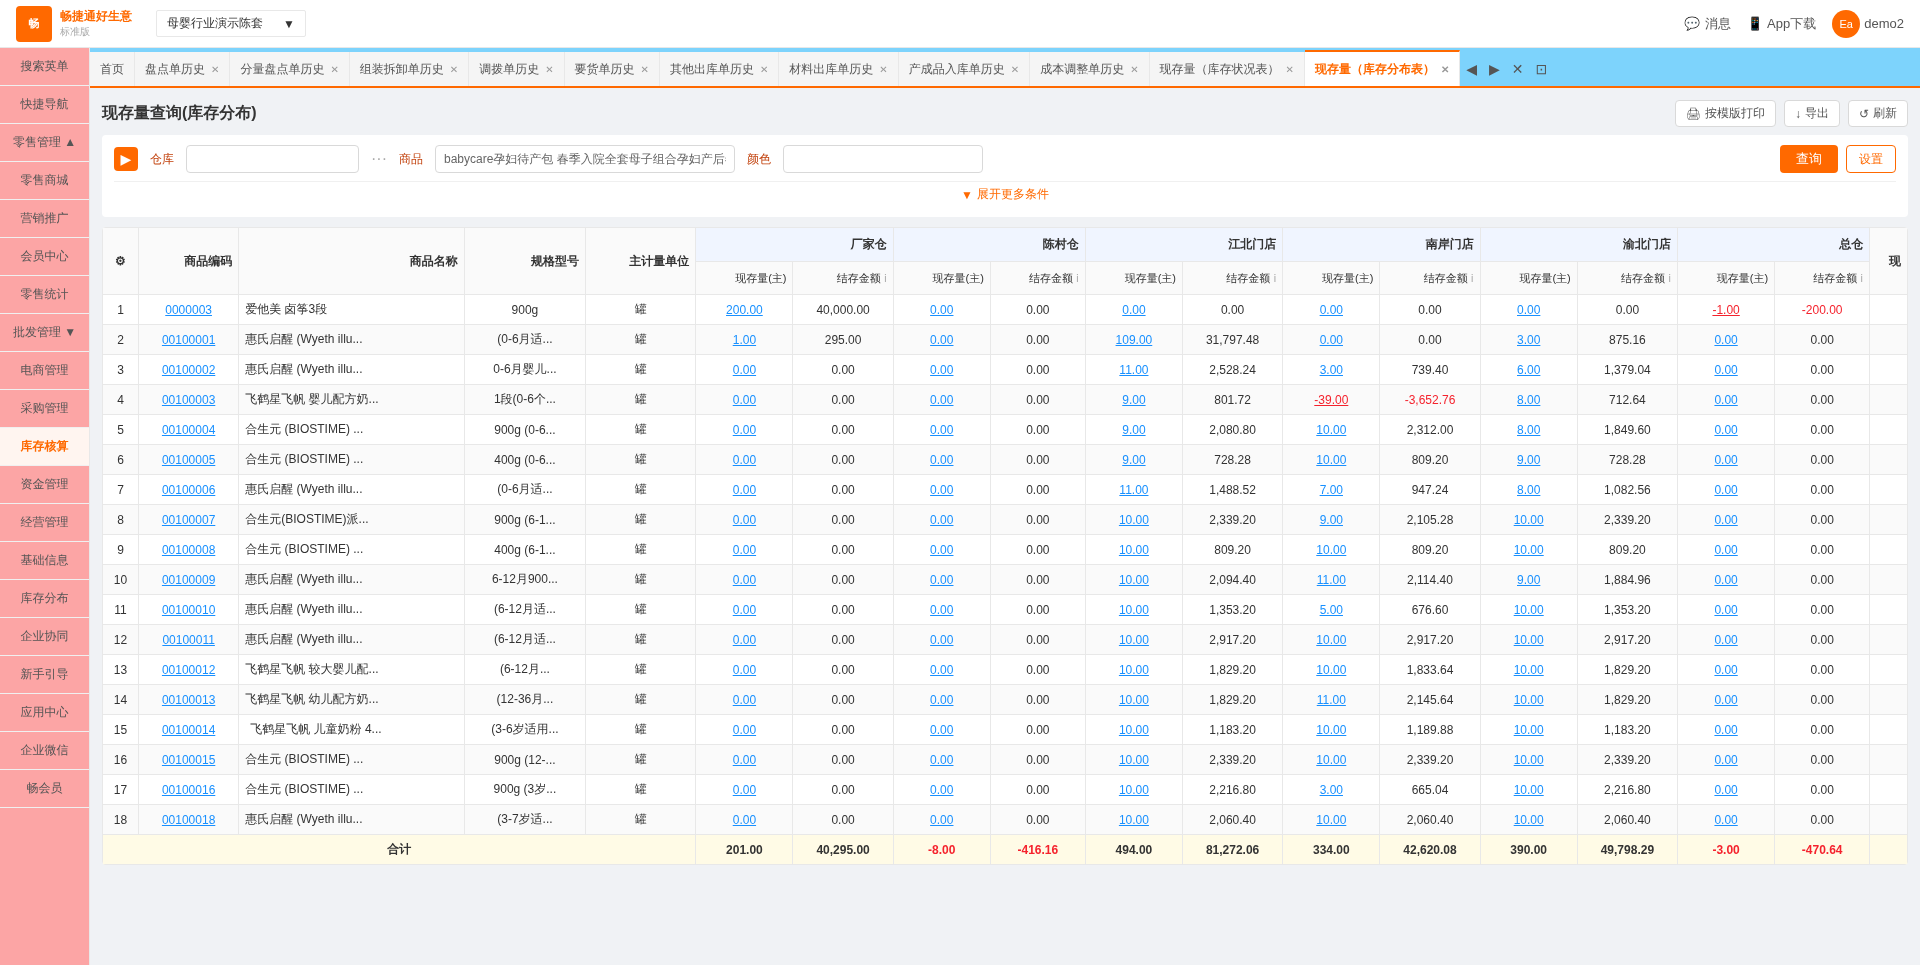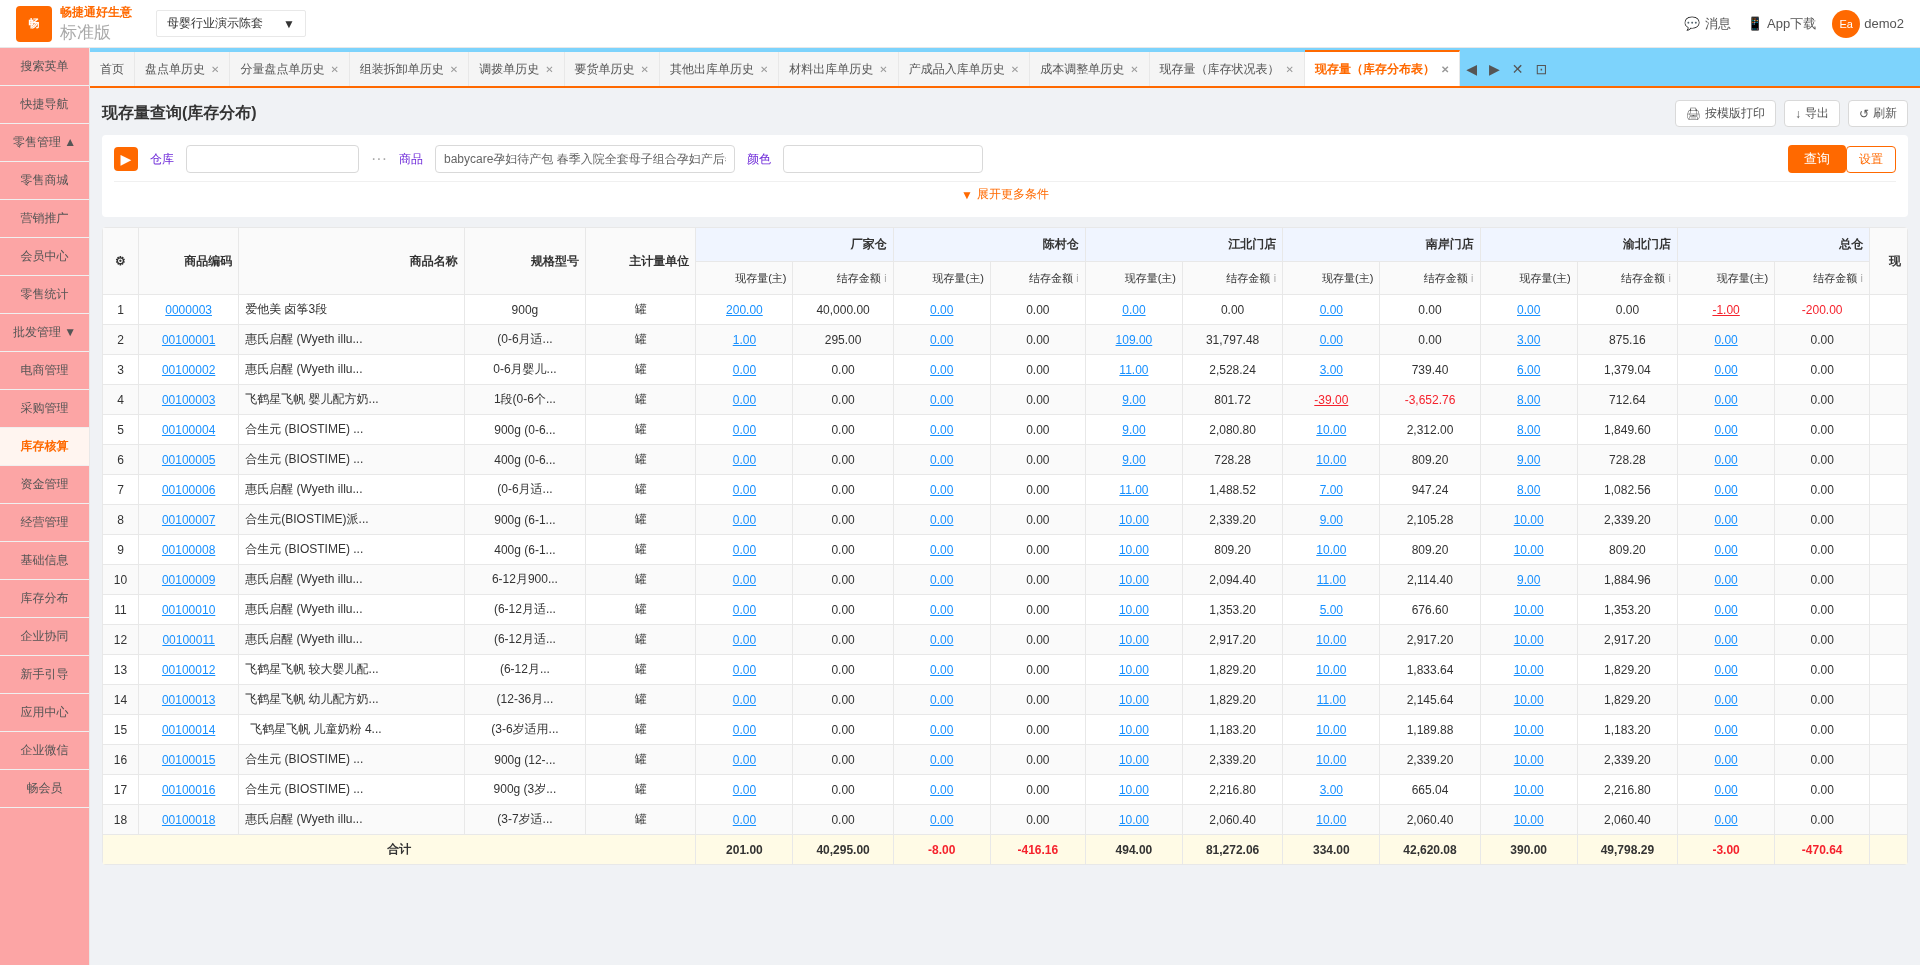--- a/index.html
+++ b/index.html
@@ -174,21 +174,21 @@
       width: 24px;
       height: 24px;
       border-radius: 4px;
       cursor: pointer;
       font-size: 14px;
       display: flex;
       align-items: center;
       justify-content: center;
     }
     .filter-label {
-      color: #6d28d9;
+      color: #c2410c;
       font-size: 12px;
       white-space: nowrap;
     }
     .filter-input {
       border: 1px solid #d9d9d9;
       border-radius: 4px;
       padding: 4px 8px;
       font-size: 12px;
       height: 28px;
       min-width: 80px;
@@ -295,21 +295,21 @@
 </head>
 <body>
 
 <div class="top-bar">
   <div class="logo-area">
     <div style="width:36px;height:36px;background:#ff6900;border-radius:4px;display:flex;align-items:center;justify-content:center;">
       <span style="color:#fff;font-size:11px;font-weight:bold;">畅</span>
     </div>
     <div>
       <div style="font-size:12px;color:#ff6900;font-weight:bold;">畅捷通好生意</div>
-      <div style="font-size:17px;color:#aaa;">标准版</div>
+      <div style="font-size:10px;color:#aaa;">标准版</div>
     </div>
     <div style="display:flex;align-items:center;gap:20px;margin-left:16px;cursor:pointer;border:1px solid #e8e8e8;border-radius:2px;padding:4px 10px;">
       <span>母婴行业演示陈套</span>
       <span>▼</span>
     </div>
   </div>
   <div class="top-right">
     <div class="top-right-item">
       <span>💬</span>
       <span>消息</span>
@@ -434,21 +434,21 @@
   <div class="filter-area">
     <div class="filter-row">
       <button class="filter-toggle">▶</button>
       <span class="filter-label">仓库</span>
       <input class="filter-input" value="" style="">
       <span class="filter-dots">···</span>
       <span class="filter-label">商品</span>
       <input class="filter-input filter-input-long" value="babycare孕妇待产包 春季入院全套母子组合孕妇产后冬季月子用品 22件套 ..." style="">
       <span class="filter-label">颜色</span>
       <input class="filter-input" style="min-width: 200px;" value="">
-      <div style="margin-left:auto;display:flex;align-items:flex-end;">
+      <div style="margin-left:auto;display:flex;gap:8px;">
         <button class="btn-search">查询</button>
         <button class="btn-settings">设置</button>
       </div>
     </div>
     <div class="filter-expand">
       <span>▼</span>
       <span>展开更多条件</span>
     </div>
   </div>
 

